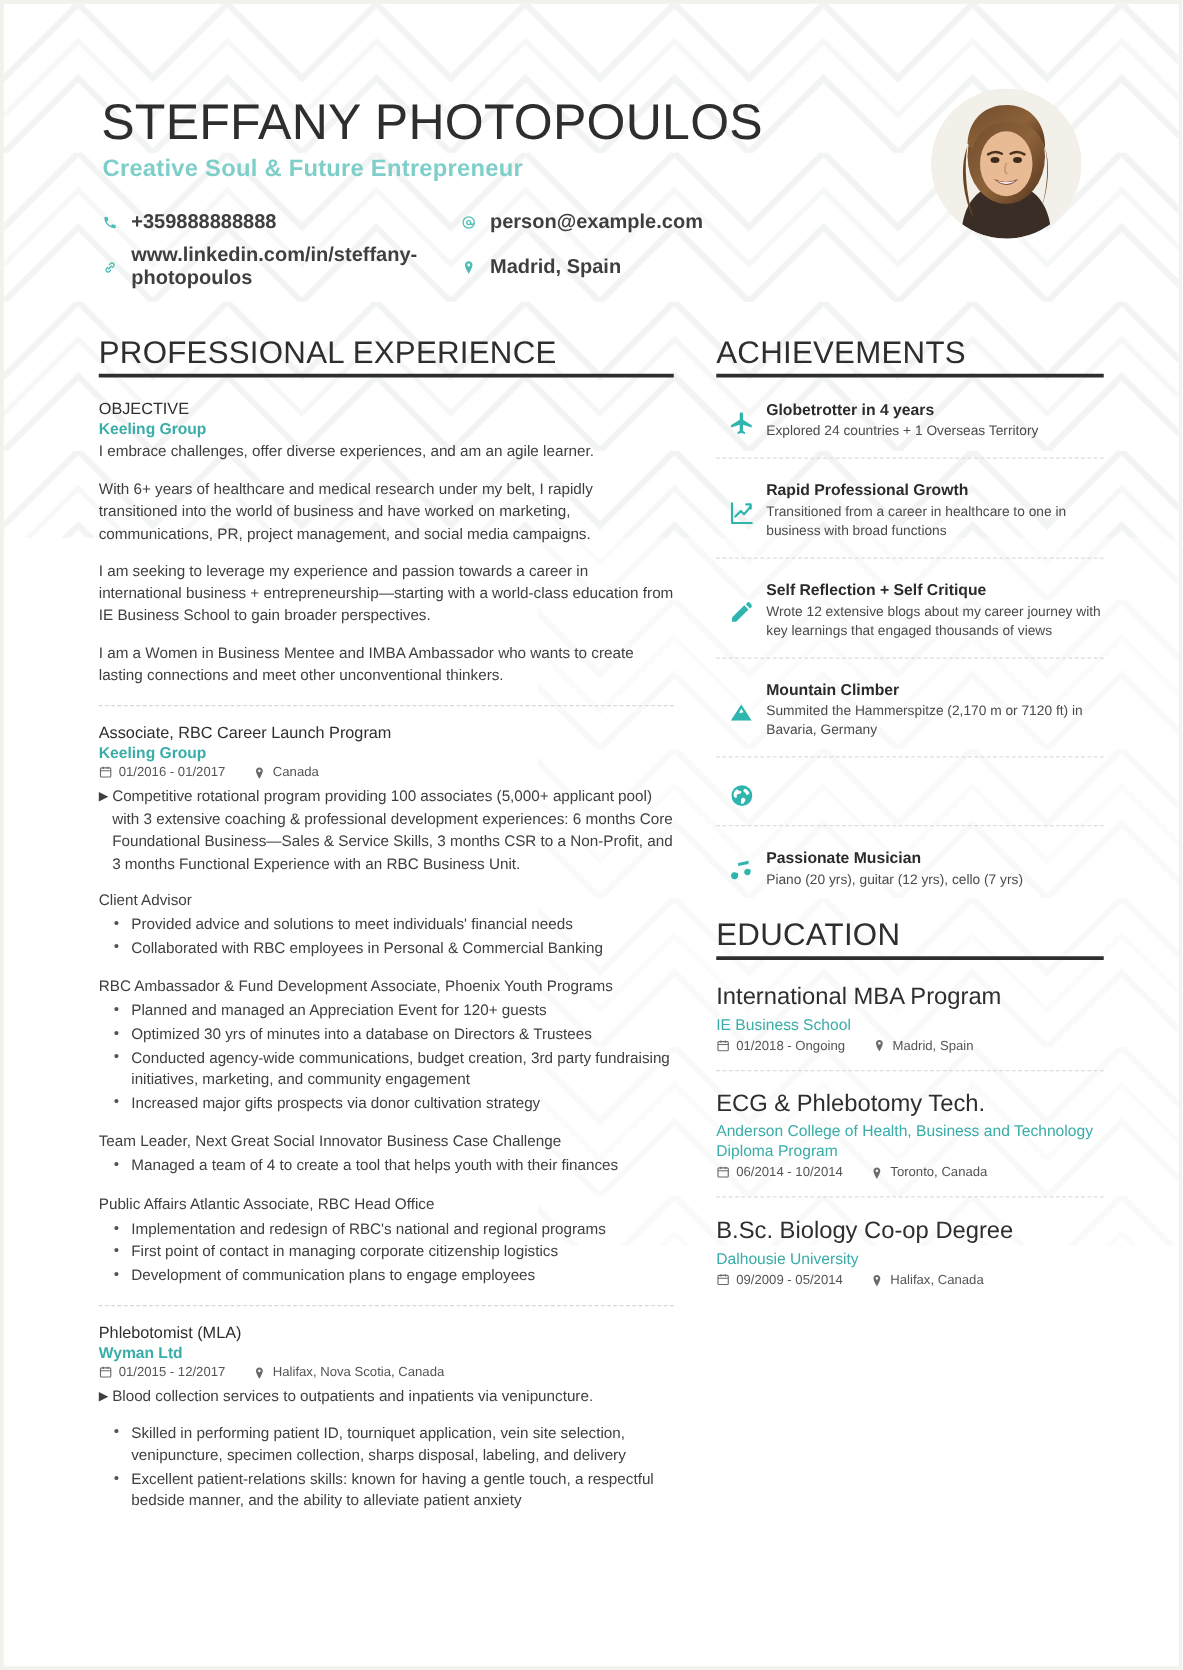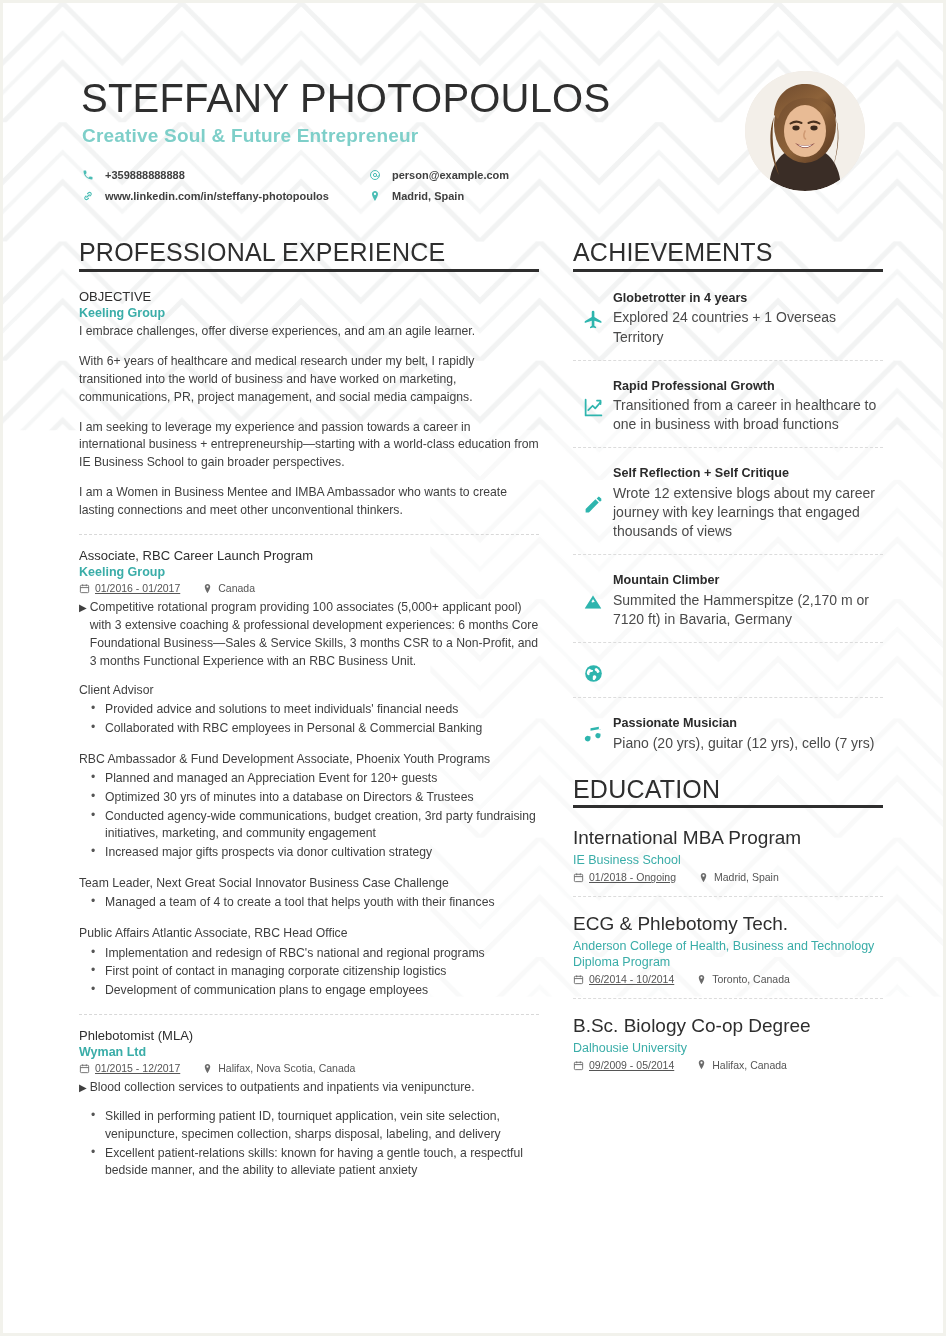--- a/index.html
+++ b/index.html
@@ -55,21 +55,22 @@
     margin: 0 0 22px 3px;
   }
   .contact-grid {
     display: grid;
     grid-template-columns: 287px auto;
     row-gap: 9px;
     margin-left: 3px;
   }
   .contact-item {
     display: flex;
-    font-size: 11px;
+    align-items: center;
+    font-size: 16px;
     font-weight: 700;
     color: #3f3f3f;
   }
   .contact-item .cicon {
     width: 16px;
     display: inline-flex;
     justify-content: flex-start;
     color: #4bbdb5;
     margin-right: 7px;
     flex: 0 0 16px;
@@ -133,21 +134,21 @@
     align-items: center;
     font-size: 10.5px;
     color: #555;
     margin-bottom: 5px;
   }
   .entry-meta .m-icon {
     color: #6a6a6a;
     margin-right: 5px;
     display: inline-flex;
   }
-  .entry-meta .m-date { margin-right: 22px; display: flex; align-items: flex-end; text-decoration: underline; }
+  .entry-meta .m-date { margin-right: 22px; display: flex; align-items: flex-start; }
   .entry-meta .m-loc { display: flex; align-items: center; }
 
   .para {
     font-size: 12.2px;
     line-height: 1.46;
     color: #3f3f3f;
     margin: 0 0 12px 0;
   }
   .para:last-child { margin-bottom: 0; }
   .arrow-para {
@@ -209,21 +210,21 @@
   }
   .ach-body { flex: 1; }
   .ach-title {
     font-size: 12.6px;
     font-weight: 700;
     color: #2b2b2b;
     margin: 0 0 2px 0;
     line-height: 1.25;
   }
   .ach-desc {
-    font-size: 14px;
+    font-size: 11px;
     color: #4a4a4a;
     line-height: 1.36;
     margin: 0;
   }
   .ach-sep {
     border-top: 1px dashed #dcdcdc;
     margin: 13px 0 13px 0;
   }
 
   

